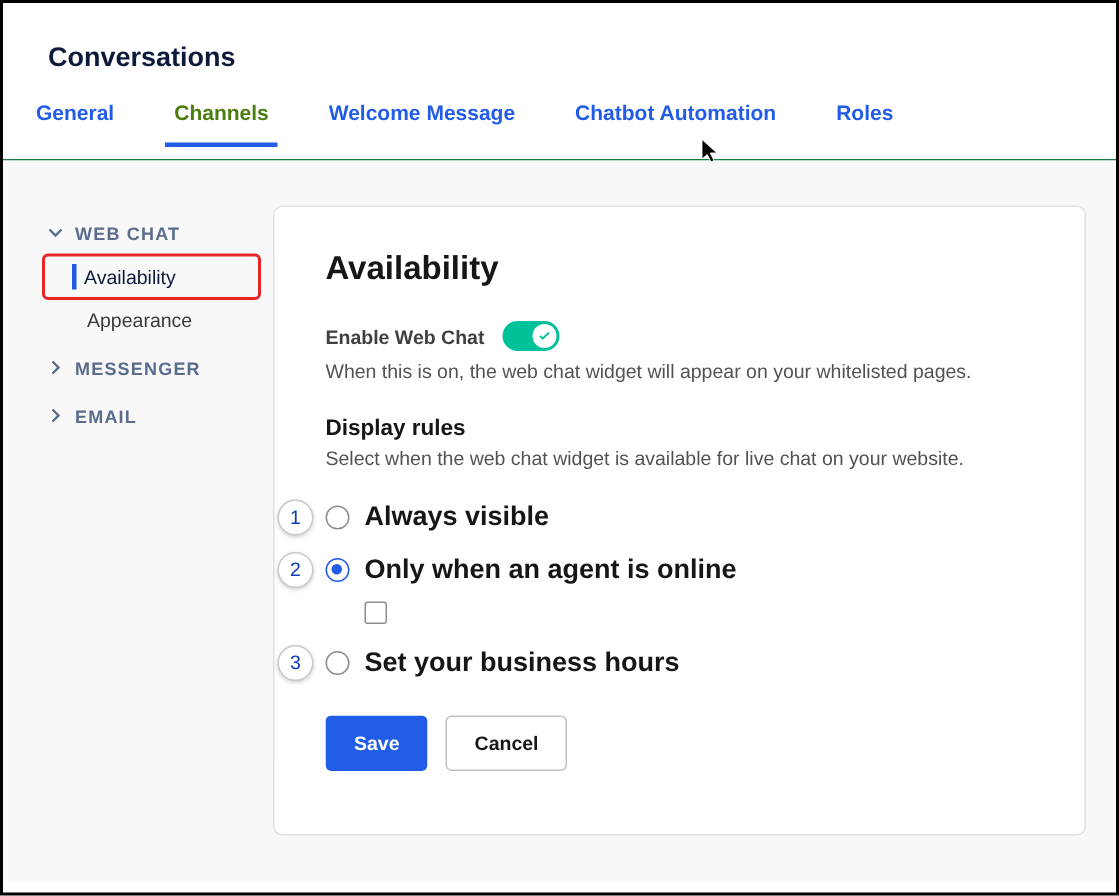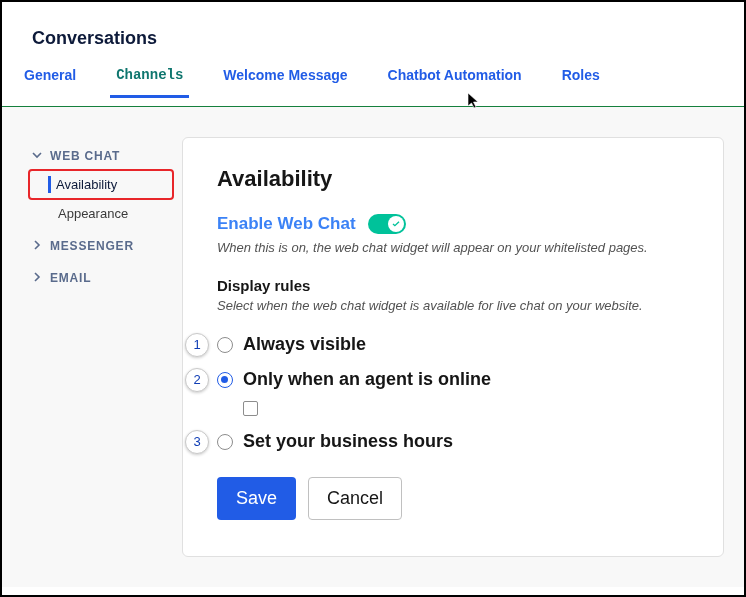--- a/index.html
+++ b/index.html
@@ -31,22 +31,21 @@
     }
     .tab {
       color: #215ce6;
       font-size: 14px;
       font-weight: 700;
       padding-bottom: 14px;
       cursor: pointer;
       position: relative;
     }
     .tab.active {
-      color: #0f766e;
-      font-family: Liberation Mono, monospace;
+      color: #4d7c0f;
     }
     .tab.active::after {
       content: "";
       position: absolute;
       left: -6px;
       right: -6px;
       bottom: -1px;
       height: 3px;
       background: #215ce6;
     }
@@ -124,23 +123,23 @@
       color: #161616;
       margin-bottom: 22px;
     }
     .section-row {
       display: flex;
       align-items: center;
       gap: 12px;
       margin-bottom: 6px;
     }
     .section-title {
-      font-size: 17px;
-      font-weight: 700;
-      color: #3b82f6;
+      font-size: 13px;
+      font-weight: 700;
+      color: #404040;
     }
     .toggle {
       width: 38px;
       height: 20px;
       background: #00c29a;
       border-radius: 10px;
       position: relative;
       cursor: pointer;
     }
     .toggle::after {
@@ -158,21 +157,20 @@
       right: 5px;
       top: 7px;
       width: 10px;
       height: 6px;
       z-index: 2;
     }
     .helper {
       font-size: 13px;
       color: #525252;
       margin-bottom: 22px;
-      font-style: italic;
     }
     .subheading {
       font-size: 15px;
       font-weight: 700;
       color: #161616;
       margin-bottom: 4px;
       margin-top: 13px;
     }
     .options {
       margin-top: 14px;
@@ -248,22 +246,22 @@
       font-size: 13.5px;
       color: #161616;
     }
     .actions {
       display: flex;
       gap: 12px;
       margin-top: 18px;
     }
     .btn {
       padding: 10px 18px;
-      font-size: 18px;
-      font-weight: 400;
+      font-size: 13px;
+      font-weight: 700;
       border-radius: 4px;
       cursor: pointer;
       border: 1px solid transparent;
       text-align: center;
     }
     .btn-primary {
       background: #215ce6;
       color: #fff;
     }
     .btn-secondary {

